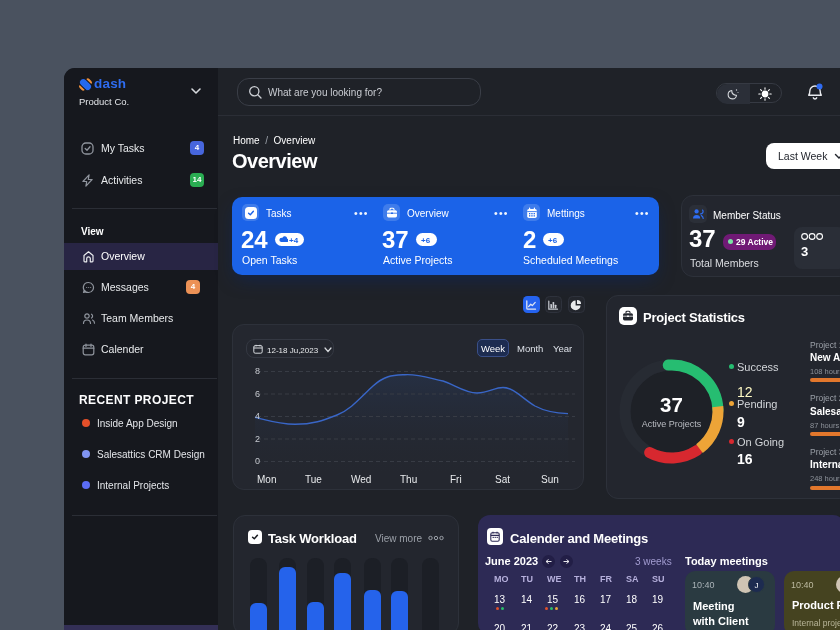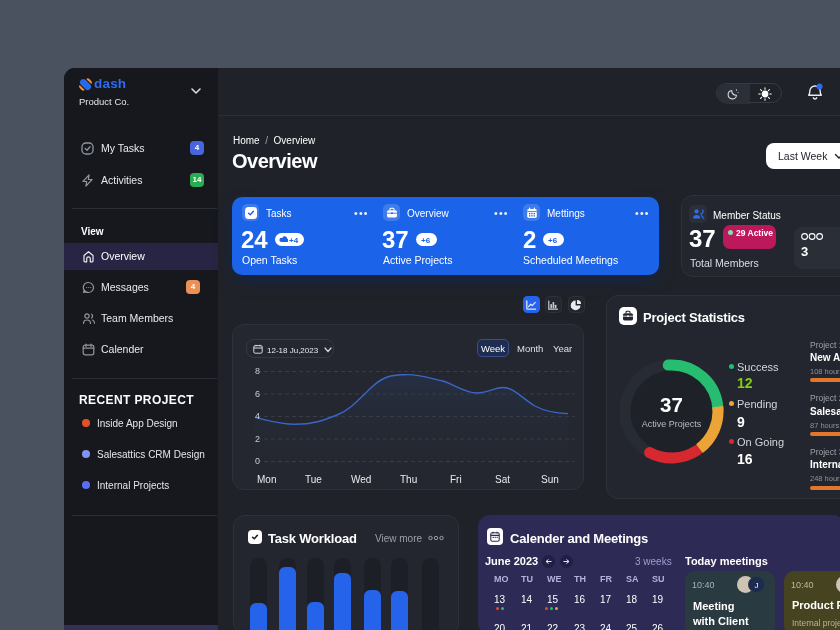--- a/index.html
+++ b/index.html
@@ -100,20 +100,27 @@
     <div class="dot" style="left:18px;top:382px;background:#8094f2"></div>
     <div class="abs" style="left:33px;top:381px;font-size:10px;color:#e3e5e9">Salesattics CRM Design</div>
     <div class="dot" style="left:18px;top:413px;background:#5b6cf5"></div>
     <div class="abs" style="left:33px;top:412px;font-size:10px;color:#e3e5e9">Internal Projects</div>
 
     <div class="sdiv" style="top:447px"></div>
     <div class="abs" style="left:0;top:557px;width:154px;height:5px;background:#332f56"></div>
   </div>
 
   <div class="abs" style="left:154px;top:47px;width:622px;height:1px;background:#2b2e36"></div>
+  <div class="abs" style="left:173px;top:10px;width:244px;height:28px;border:1px solid #3a3e47;border-radius:12px;">
+    <svg class="abs" style="left:10px;top:6px" width="15" height="15" viewBox="0 0 15 15">
+        <circle cx="6.3" cy="6.3" r="4.6" stroke="#cdd0d5" stroke-width="1.3" fill="none"></circle>
+        <path d="M9.8 9.8 L13 13" stroke="#cdd0d5" stroke-width="1.3" stroke-linecap="round"></path>
+      </svg>
+    <div class="abs" style="left:30px;top:7.5px;font-size:10px;color:#c9ccd2">What are you looking for?</div>
+  </div>
   <div class="abs" style="left:652px;top:15px;width:66px;height:20px;border:1px solid #363a43;border-radius:10px;">
     <div class="abs" style="left:0;top:0;width:33px;height:20px;background:#2b2f38;border-radius:10px 0 0 10px"></div>
     <svg class="abs" style="left:9px;top:3px" width="14" height="14" viewBox="0 0 14 14">
         <path d="M10.5 8.2 A4.2 4.2 0 0 1 5.8 3.5 A4.2 4.2 0 1 0 10.5 8.2 Z" stroke="#d4d7db" stroke-width="1.1" fill="none" stroke-linejoin="round"></path>
         <circle cx="10.5" cy="3" r=".7" fill="#d4d7db"></circle>
         <circle cx="12" cy="5.5" r=".5" fill="#d4d7db"></circle>
       </svg>
     <svg class="abs" style="left:41px;top:3px" width="14" height="14" viewBox="0 0 14 14">
         <circle cx="7" cy="7" r="3.4" fill="#fff"></circle>
         <g stroke="#fff" stroke-width="1.1" stroke-linecap="round">
@@ -194,21 +201,21 @@
 
   <div class="card" style="left:617px;top:127px;width:170px;height:82px;">
     <div class="abs" style="left:7px;top:9px;width:18px;height:18px;background:#2b2f38;border-radius:5px"></div>
     <svg class="abs" style="left:10px;top:12px" width="12" height="12" viewBox="0 0 12 12">
         <circle cx="4.6" cy="3.4" r="2.1" fill="#2e6cf0"></circle>
         <path d="M1 10.5 a3.6 3.6 0 0 1 7.2 0 Z" fill="#2e6cf0"></path>
         <path d="M8.6 5.9 a2.4 2.4 0 0 0 2 -3.8 M9.4 7.6 a3.4 3.4 0 0 1 1.8 2.9" stroke="#2e6cf0" stroke-width="1.2" fill="none" stroke-linecap="round"></path>
       </svg>
     <div class="abs" style="left:31px;top:14px;font-size:10px;color:#fff">Member Status</div>
     <div class="abs" style="left:7px;top:29px;font-size:24px;font-weight:bold;color:#fff">37</div>
-    <div class="abs" style="left:41px;top:29px;width:53px;height:24px;background:#be185d;border-radius:7px">
+    <div class="abs" style="left:41px;top:38px;width:53px;height:16px;background:#701a75;border-radius:7px">
       <div class="abs" style="left:5px;top:4.5px;width:5px;height:5px;border-radius:50%;background:#7be3a4"></div>
       <div class="abs" style="left:13px;top:3px;font-size:8.5px;font-weight:bold;color:#fff">29 Active</div>
     </div>
     <div class="abs" style="left:8px;top:61px;font-size:10.5px;color:#dcdee2">Total Members</div>
     <div class="abs" style="left:112px;top:31px;width:52px;height:42px;background:#2a2e37;border-radius:8px">
       <svg class="abs" style="left:7px;top:5px" width="25" height="9" viewBox="0 0 25 9">
           <g fill="none" stroke="#fff" stroke-width="1.1">
             <circle cx="3.6" cy="4.5" r="2.9"></circle>
             <circle cx="11.1" cy="4.5" r="2.9"></circle>
             <circle cx="18.6" cy="4.5" r="2.9"></circle>
@@ -299,21 +306,21 @@
       <g fill="none" stroke-width="11">
         <path d="M 49.25 6.11 A 46.5 46.5 0 0 1 98.97 50.88" stroke="#26bd71" stroke-linecap="round"></path>
         <path d="M 77.82 91.5 A 46.5 46.5 0 0 1 30.67 93.56" stroke="#d7282f" stroke-linecap="round"></path>
         <path d="M 98.74 47.64 A 46.5 46.5 0 0 1 80.48 89.63" stroke="#eda437"></path>
       </g>
       <text x="52.5" y="52.5" text-anchor="middle" font-size="20.5" font-weight="bold" fill="#fff" font-family="Liberation Sans">37</text>
       <text x="52.5" y="68" text-anchor="middle" font-size="9" fill="#b9bcc2" font-family="Liberation Sans">Active Projects</text>
     </svg>
     <div class="dot" style="left:122px;top:68px;width:5px;height:5px;background:#26bd71"></div>
     <div class="abs" style="left:130px;top:65px;font-size:11px;color:#d3d6da">Success</div>
-    <div class="abs" style="left:130px;top:79px;font-size:14px;font-weight:bold;color:#84cc16">12</div>
+    <div class="abs" style="left:130px;top:88px;font-size:14px;font-weight:normal;color:#fef9c3">12</div>
     <div class="dot" style="left:122px;top:105px;width:5px;height:5px;background:#eda437"></div>
     <div class="abs" style="left:130px;top:102px;font-size:11px;color:#d3d6da">Pending</div>
     <div class="abs" style="left:130px;top:118px;font-size:14px;font-weight:bold;color:#fff">9</div>
     <div class="dot" style="left:122px;top:143px;width:5px;height:5px;background:#d7282f"></div>
     <div class="abs" style="left:130px;top:140px;font-size:11px;color:#d3d6da">On Going</div>
     <div class="abs" style="left:130px;top:155px;font-size:14px;font-weight:bold;color:#fff">16</div>
 
     <div class="abs" style="left:203px;top:44px;font-size:8.5px;color:#9ba0a8">Project 1...</div>
     <div class="abs" style="left:203px;top:56px;font-size:10px;font-weight:bold;color:#fff">New App...</div>
     <div class="abs" style="left:203px;top:71px;font-size:7.5px;color:#8d929a">108 hours /</div>

